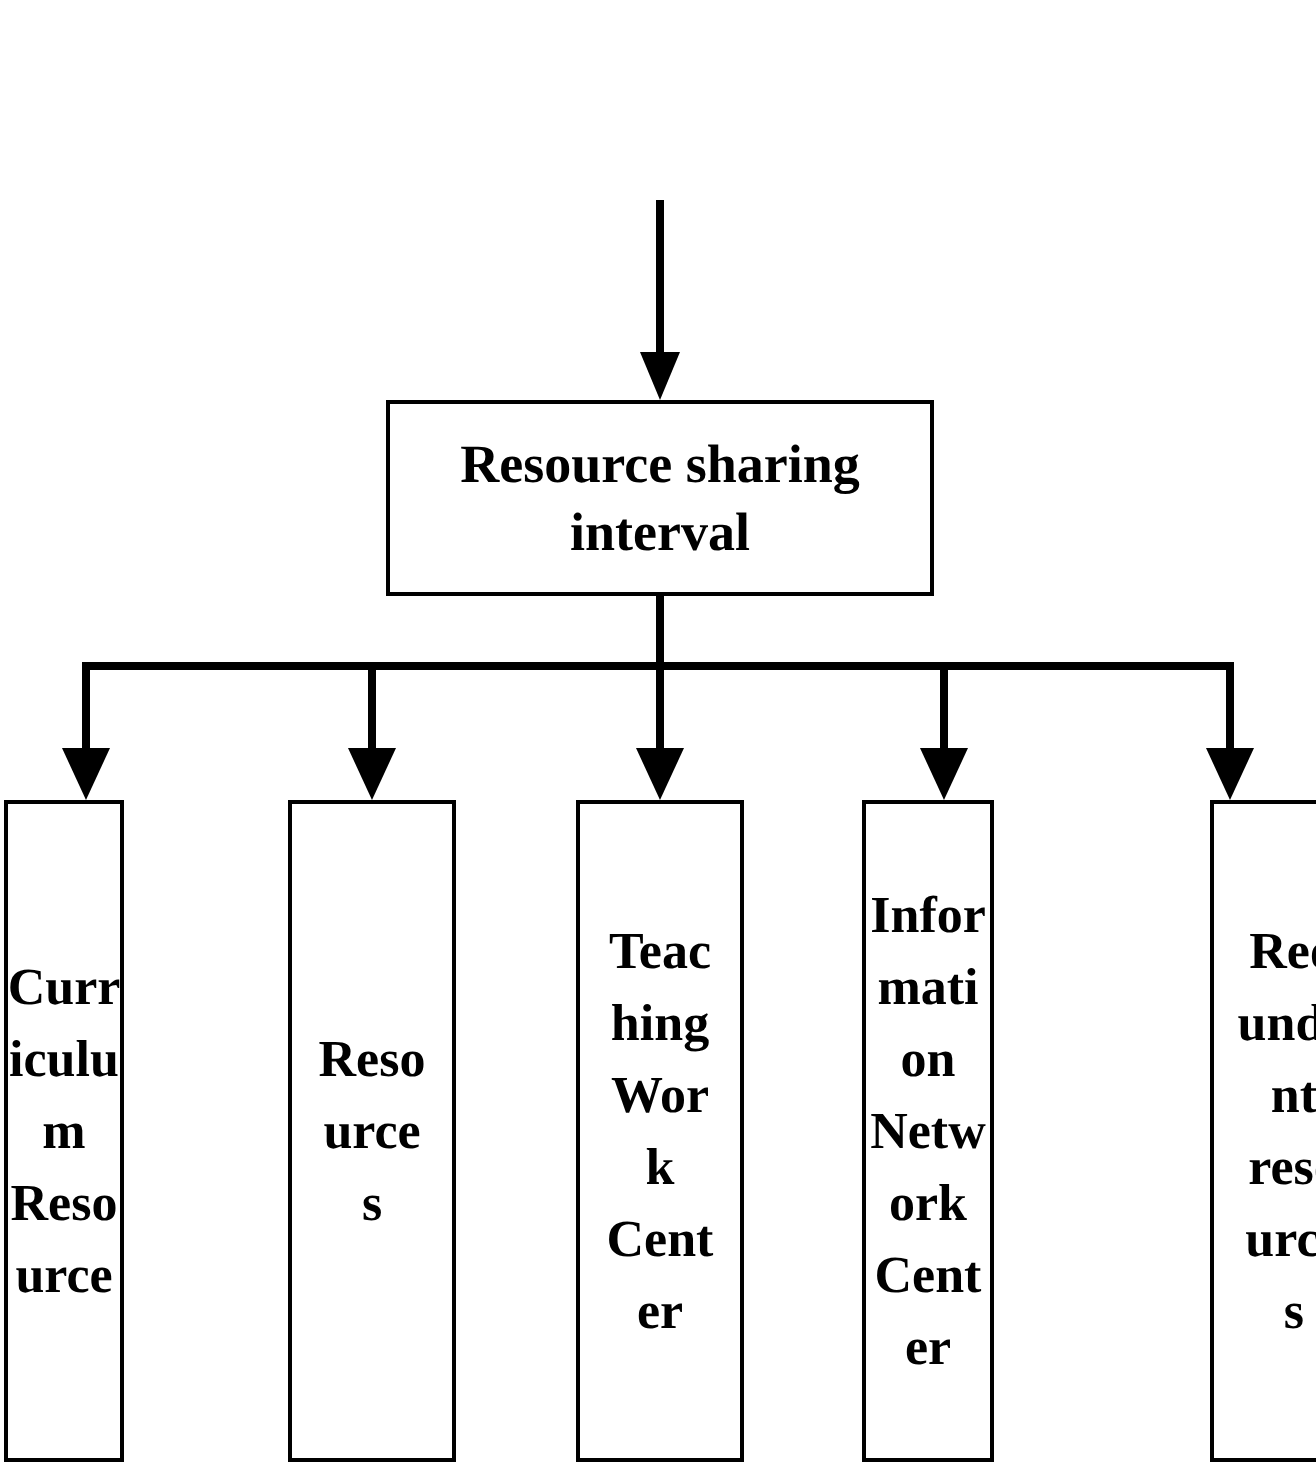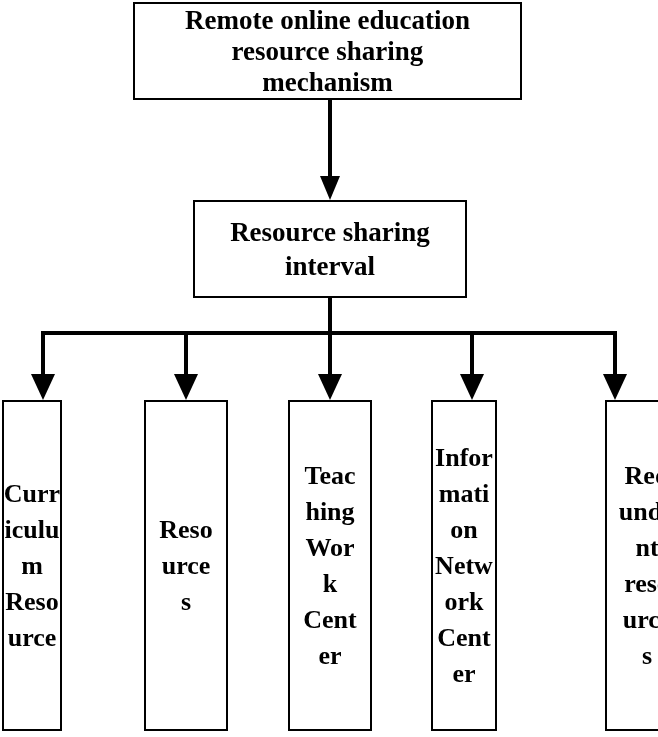--- a/index.html
+++ b/index.html
@@ -79,23 +79,20 @@
     border-left: 10px solid transparent;
     border-right: 10px solid transparent;
     border-top: 24px solid #000000;
   }
 </style>
 </head>
 <body>
 
 <div class="canvas">
 
-  <div class="node node-root">Remote online education
-resource sharing
-mechanism</div>
 
   <div class="line arrow1-line"></div>
   <div class="head arrow1-head"></div>
 
   <div class="node node-interval">Resource sharing
 interval</div>
 
   <div class="line trunk-line"></div>
   <div class="line distributor"></div>
   <div class="line stub stub-1"></div>

